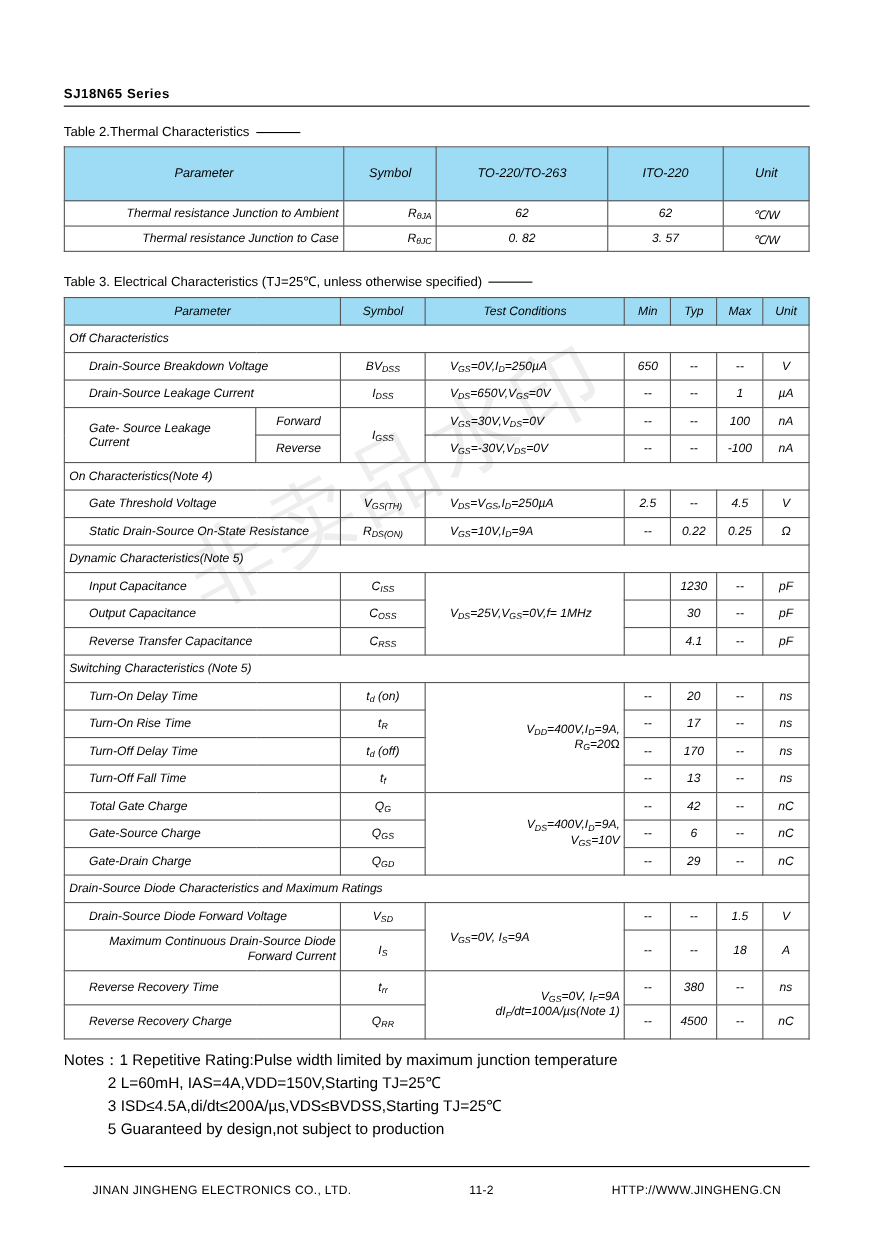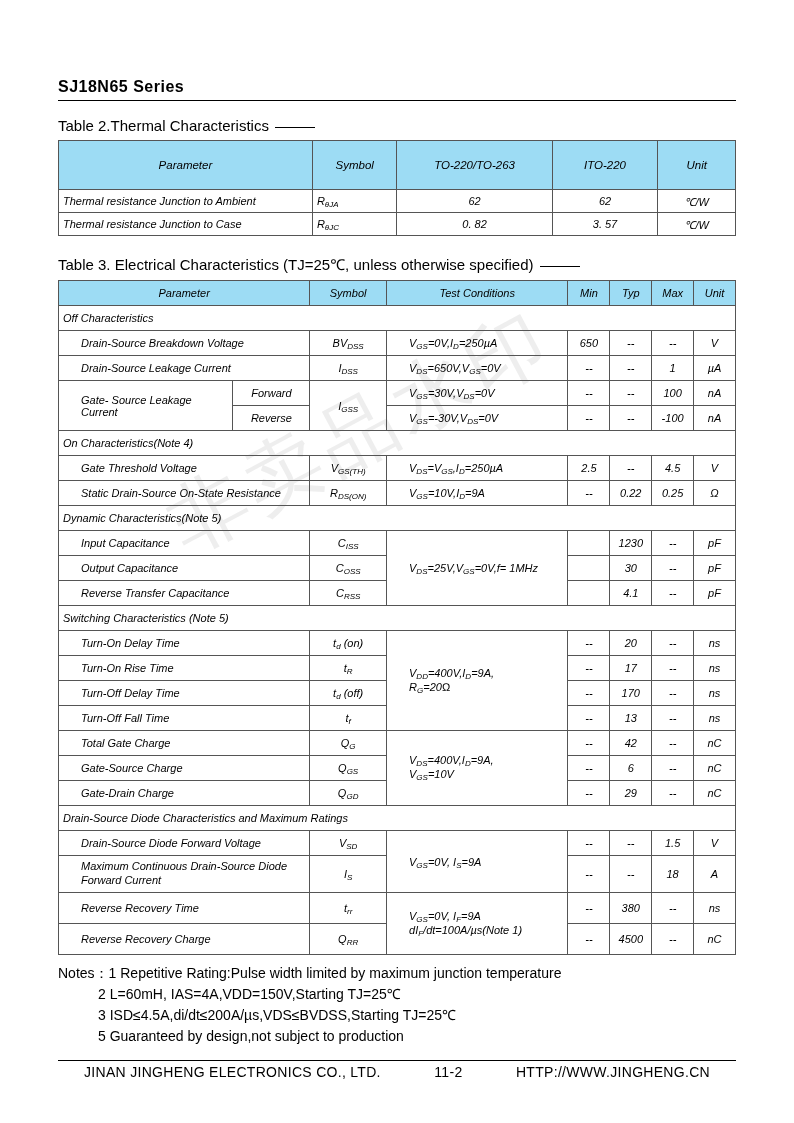--- a/index.html
+++ b/index.html
@@ -33,31 +33,31 @@
     pointer-events: none;
     font-family: "DejaVu Sans", sans-serif;
   }
   .content {
     position: absolute;
     left: 58px;
     top: 78px;
     width: 678px;
   }
   .doc-title {
-    font-size: 16px;
+    font-size: 12px;
     font-weight: bold;
     letter-spacing: 0.5px;
     padding-bottom: 4px;
   }
   .title-rule {
     border-bottom: 1.6px solid #000;
     margin-bottom: 16px;
   }
   .tbl-caption {
-    font-size: 15px;
+    font-size: 12px;
     margin: 0 0 6px 0;
     position: relative;
     display: block;
   }
   .tbl-caption .tick {
     display: inline-block;
     width: 40px;
     border-bottom: 1.4px solid #000;
     margin-left: 6px;
     vertical-align: 3px;
@@ -78,40 +78,40 @@
     font-weight: normal;
     height: 44px;
     text-align: center;
     font-size: 11.5px;
   }
   .t2 td {
     height: 18px;
     text-align: center;
   }
   .t2 td.p {
-    text-align: left;
+    text-align: right;
   }
   .spacer {
     height: 18px;
   }
   .t3 th {
     background: #9ddcf4;
     font-weight: normal;
     text-align: center;
     height: 20px;
     font-size: 11px;
   }
   .t3 td {
     height: 20px;
     font-size: 11px;
   }
   .t3 td.c { text-align: center; }
   .t3 td.l { text-align: left; padding-left: 22px; }
   .t3 td.sec { text-align: left; padding-left: 4px; }
-  .t3 td.two-line { line-height: 1.25; }
+  .t3 td.two-line { line-height: 1.25; text-align: right; }
   sub {
     font-size: 8px;
     vertical-align: baseline;
     position: relative;
     top: 2px;
   }
   .notes {
     font-size: 14px;
     margin-top: 8px;
     line-height: 1.5;
@@ -120,23 +120,23 @@
     white-space: pre;
   }
   .notes .indent {
     padding-left: 40px;
   }
   .footer {
     position: absolute;
     left: 58px;
     top: 1060px;
     width: 678px;
-    font-size: 14px;
+    font-size: 11px;
     border-top: 1.2px solid #000;
-    padding-top: 3px;
+    padding-top: 15px;
   }
   .footer-inner {
     display: flex;
     justify-content: space-between;
     padding: 0 26px;
     letter-spacing: 0.3px;
   }
 </style>
 </head>
 <body>

